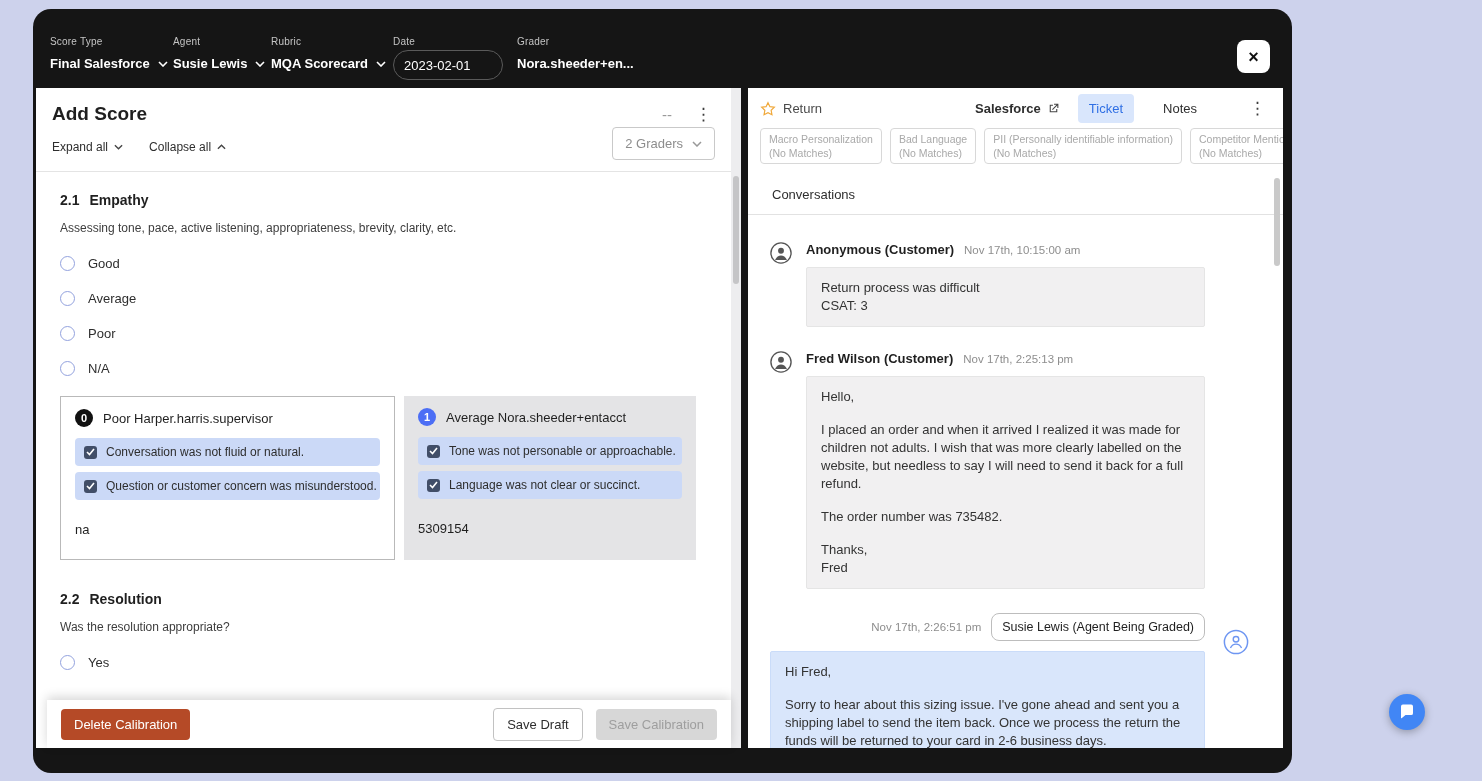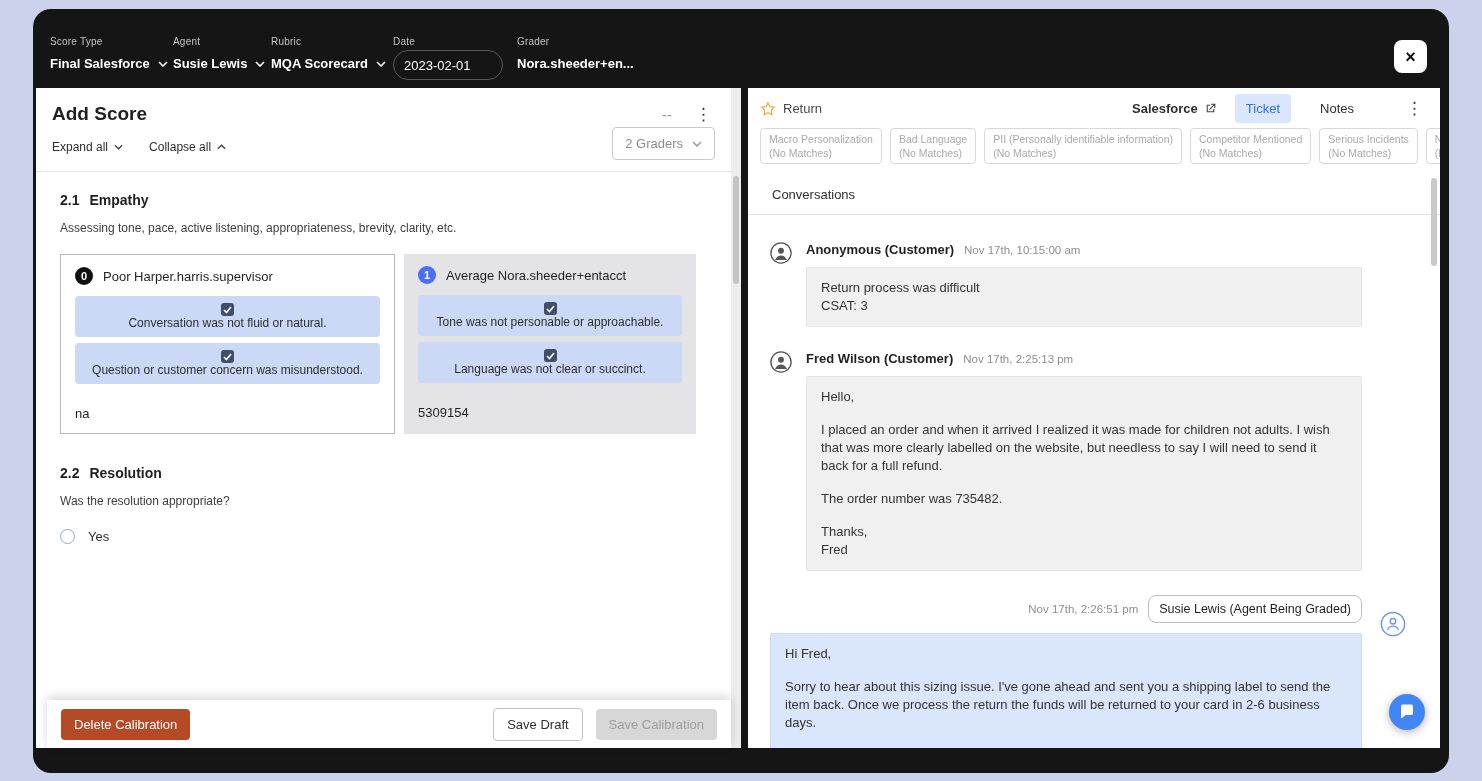--- a/index.html
+++ b/index.html
@@ -3,21 +3,21 @@
 <meta charset="utf-8">
 <style>
   * { box-sizing: border-box; }
   html,body { margin:0; padding:0; }
   body {
     width:1482px; height:781px; overflow:hidden; position:relative;
     background:#cdd2ec;
     font-family:"Liberation Sans", sans-serif;
   }
   .window {
-    position:absolute; left:33px; top:9px; width:1416px; height:764px;
+    position:absolute; left:33px; top:9px; width:1259px; height:764px;
     background:#151515; border-radius:18px; overflow:hidden;
   }
 
   
   .topbar { position:absolute; top:0; left:0; width:100%; height:79px; display:flex; padding:27px 0 0 17px; }
   .tb-field { flex:none; }
   .tb-f1{width:123px}.tb-f2{width:98px}.tb-f3{width:122px}.tb-f4{width:124px}
   .tb-label { font-size:10px; color:#c4c4c4; letter-spacing:.2px; }
   .tb-value { margin-top:9px; display:flex; align-items:center; gap:8px; font-size:13px; font-weight:700; color:#fff; cursor:pointer; }
   .tb-date {
@@ -55,21 +55,21 @@
   .radio-label { font-size:13px; color:#2e2e2e; }
   .grader-cards { display:flex; gap:9px; margin-top:19px; }
   .grader-card { padding:12px 14px; min-height:164px; }
   .card-a { width:335px; border:1px solid #b9b9b9; background:#fff; }
   .card-b { width:292px; background:#e4e4e6; }
   .card-head { display:flex; align-items:center; gap:10px; }
   .badge { width:18px; height:18px; border-radius:50%; color:#fff; font-size:11px; font-weight:700; display:flex; align-items:center; justify-content:center; flex:none; }
   .badge-black { background:#111; }
   .badge-blue { background:#4c6ef5; }
   .card-title { font-size:13px; color:#1f1f1f; }
-  .check-row { margin-top:6px; background:#cbd9f7; border-radius:4px; padding:7px 9px; display:flex; align-items:center; cursor:pointer;flex-direction:column; }
+  .check-row { margin-top:6px; background:#cbd9f7; border-radius:4px; padding:7px 9px; display:flex; align-items:center; gap:9px; cursor:pointer; }
   .card-head + .check-row { margin-top:11px; }
   .checkbox { width:13px; height:13px; border-radius:3px; background:#414e68; display:flex; align-items:center; justify-content:center; flex:none; }
   .check-label { font-size:12px; color:#2e2e2e; white-space:nowrap; }
   .card-comment { margin-top:22px; font-size:13px; color:#1f1f1f; }
   .section-2 { margin-top:31px; }
   .score-footer {
     position:absolute; bottom:0; left:0; right:0; height:48px; background:#fff;
     box-shadow:0 -3px 10px rgba(0,0,0,.16); display:flex; align-items:center; padding:0 14px; z-index:3;margin-left:11px;
   }
   .btn { font-size:13px; border-radius:4px; padding:8px 13px; cursor:pointer; border:none; font-family:inherit; }
@@ -193,20 +193,38 @@
       </div>
     </div>
 
     <div class="score-scroll">
 
       <div>
         <div class="q-title">
           <span class="q-num">2.1</span><span>Empathy</span>
         </div>
         <div class="q-desc">Assessing tone, pace, active listening, appropriateness, brevity, clarity, etc.</div>
+        <div class="radio-group">
+          <div class="radio-row">
+            <span class="radio"></span>
+            <span class="radio-label">Good</span>
+          </div>
+          <div class="radio-row">
+            <span class="radio"></span>
+            <span class="radio-label">Average</span>
+          </div>
+          <div class="radio-row">
+            <span class="radio"></span>
+            <span class="radio-label">Poor</span>
+          </div>
+          <div class="radio-row">
+            <span class="radio"></span>
+            <span class="radio-label">N/A</span>
+          </div>
+        </div>
 
         <div class="grader-cards">
           <div class="grader-card card-a">
             <div class="card-head">
               <span class="badge badge-black">0</span>
               <span class="card-title">Poor Harper.harris.supervisor</span>
             </div>
             <div class="check-row">
               <span class="checkbox">
                   <svg width="9" height="8" viewBox="0 0 9 8">

